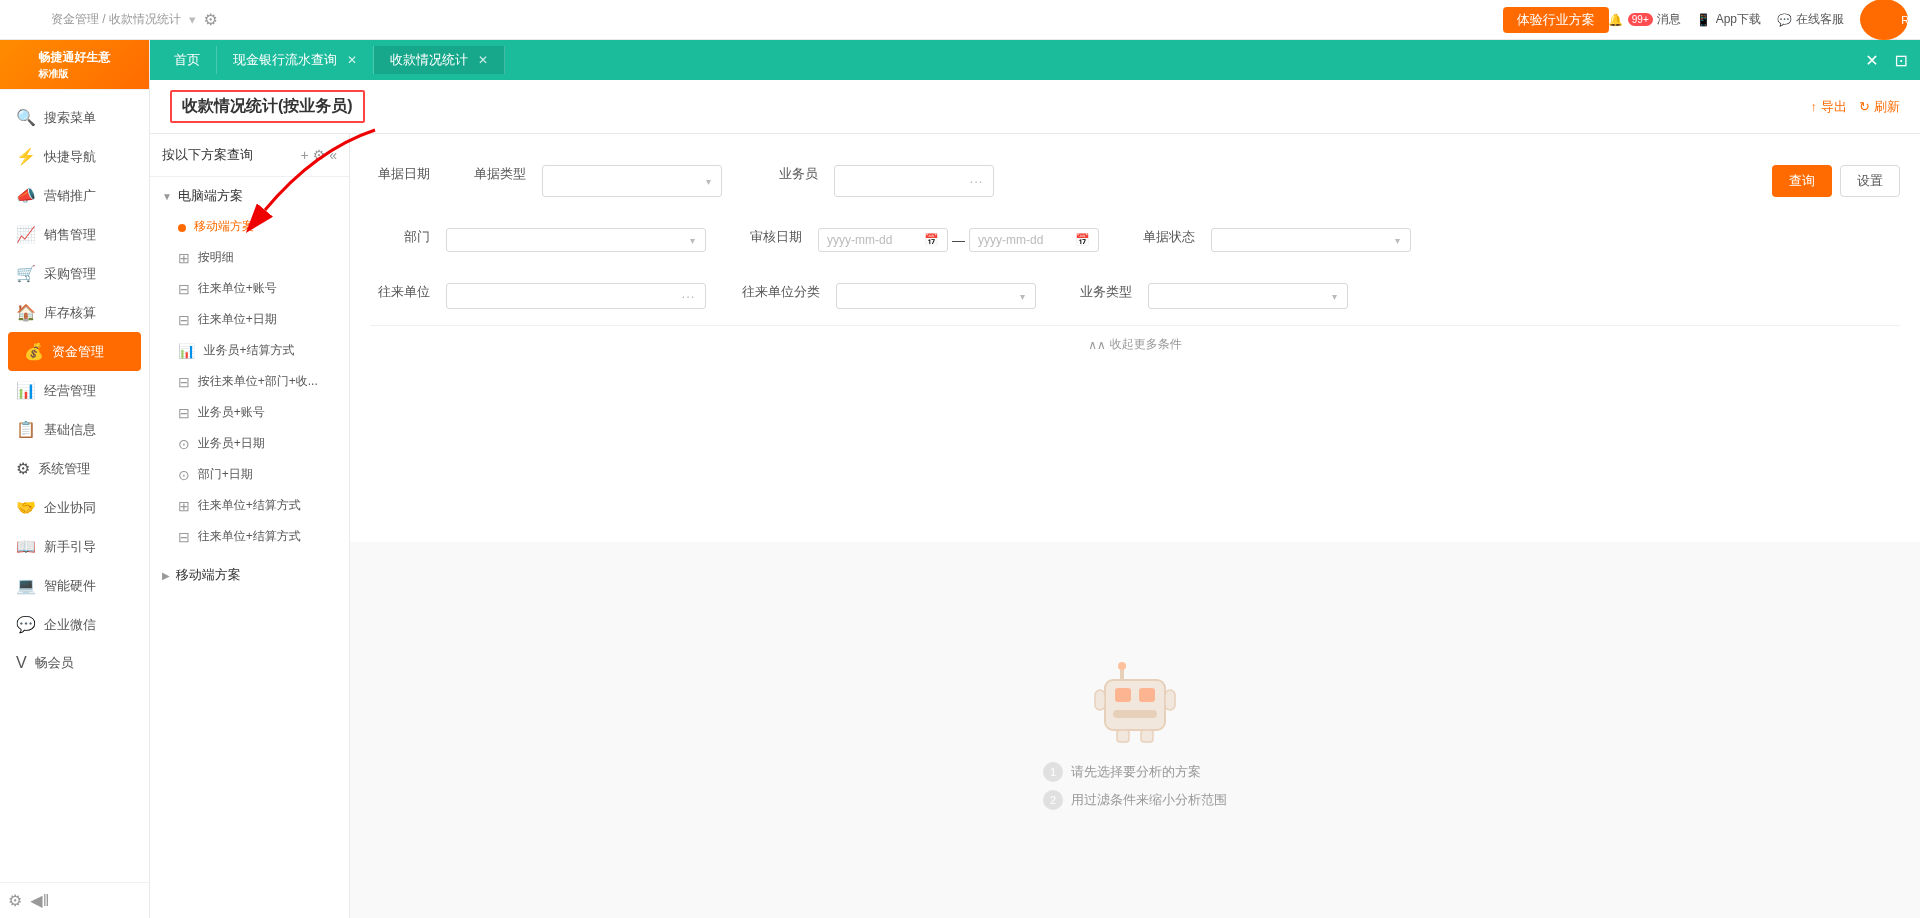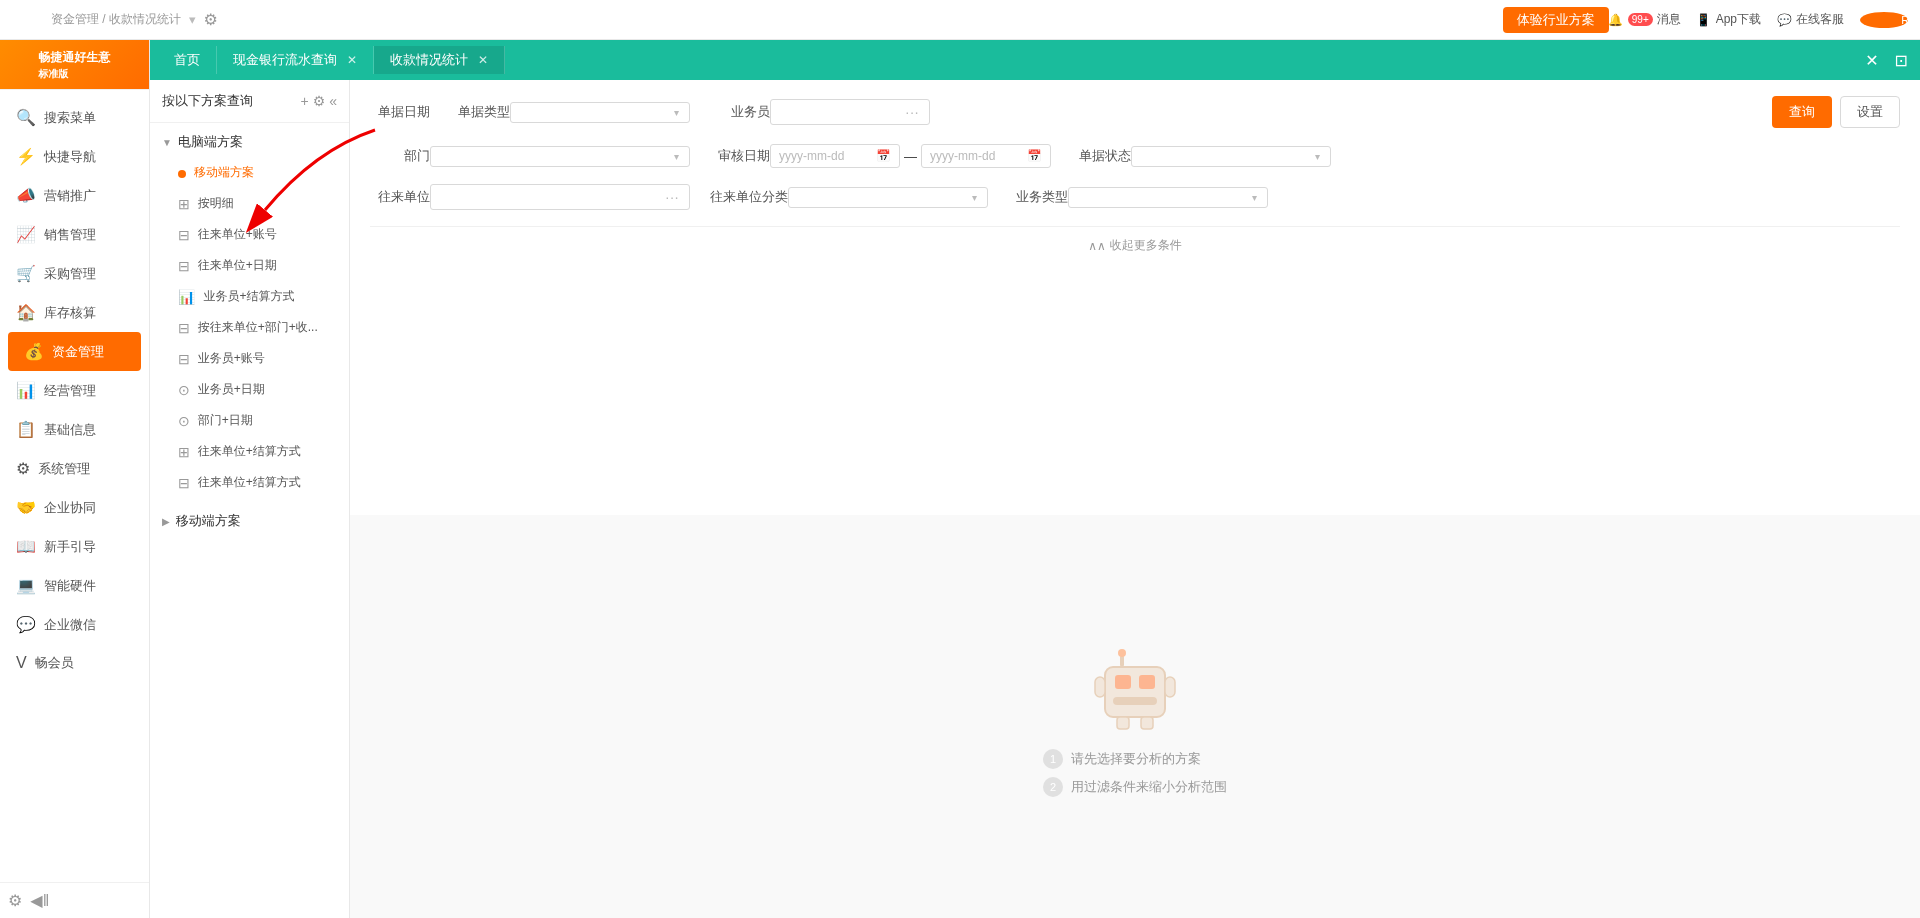--- a/index.html
+++ b/index.html
@@ -268,22 +268,23 @@
       background: #fff;
       padding: 16px 20px;
       overflow-y: auto;
       display: flex;
       flex-direction: column;
       gap: 16px;
     }
 
     .filter-row {
       display: flex;
-      align-items: center;
+      gap: 16px;
       flex-wrap: wrap;
+      margin-top: 15px;
     }
     .filter-label {
       color: #555;
       font-size: 13px;
       min-width: 60px;
       text-align: right;
     }
     .filter-date-group {
       display: flex;
       align-items: center;
@@ -440,21 +441,21 @@
     </div>
     <div class="top-bar-icon-btn">
       <span>📱</span>
       <span>App下载</span>
     </div>
     <div class="top-bar-icon-btn">
       <span>💬</span>
       <span>在线客服</span>
     </div>
     <div class="top-bar-icon-btn">
-      <span style="width:24px;height:16px;border-radius:50%;background:#ff6b00;color:#fff;display:inline-flex;align-items:center;justify-content:center;font-size:11px;padding-left:48px;">Rit</span>
+      <span style="width:24px;height:41px;border-radius:50%;background:#ff6b00;color:#fff;display:inline-flex;align-items:center;justify-content:center;font-size:11px;padding-left:48px;">Rit</span>
     </div>
   </div>
 </div>
 
 <div class="layout">
 
   <div class="sidebar">
     <div class="logo-area">
       <span class="logo-text">畅捷通好生意<br><small>标准版</small></span>
     </div>
@@ -539,20 +540,35 @@
       <div class="tab-item active">
         <span>收款情况统计</span>
         <span class="tab-close">✕</span>
       </div>
       <div class="tab-bar-actions">
         <span class="tab-bar-btn">✕</span>
         <span class="tab-bar-btn">⊡</span>
       </div>
     </div>
 
+    <div class="page-header">
+      <div class="page-title-box">
+        <span class="page-title">收款情况统计(按业务员)</span>
+      </div>
+      <div class="page-actions">
+        <div class="action-btn">
+          <span>↑</span>
+          <span>导出</span>
+        </div>
+        <div class="action-btn">
+          <span>↻</span>
+          <span>刷新</span>
+        </div>
+      </div>
+    </div>
 
     <div class="content-area">
 
       <div class="scheme-panel">
         <div class="scheme-header">
           <span>按以下方案查询</span>
           <div class="scheme-header-actions">
             <span class="scheme-header-btn">+</span>
             <span class="scheme-header-btn">⚙</span>
             <span class="scheme-header-btn">«</span>

